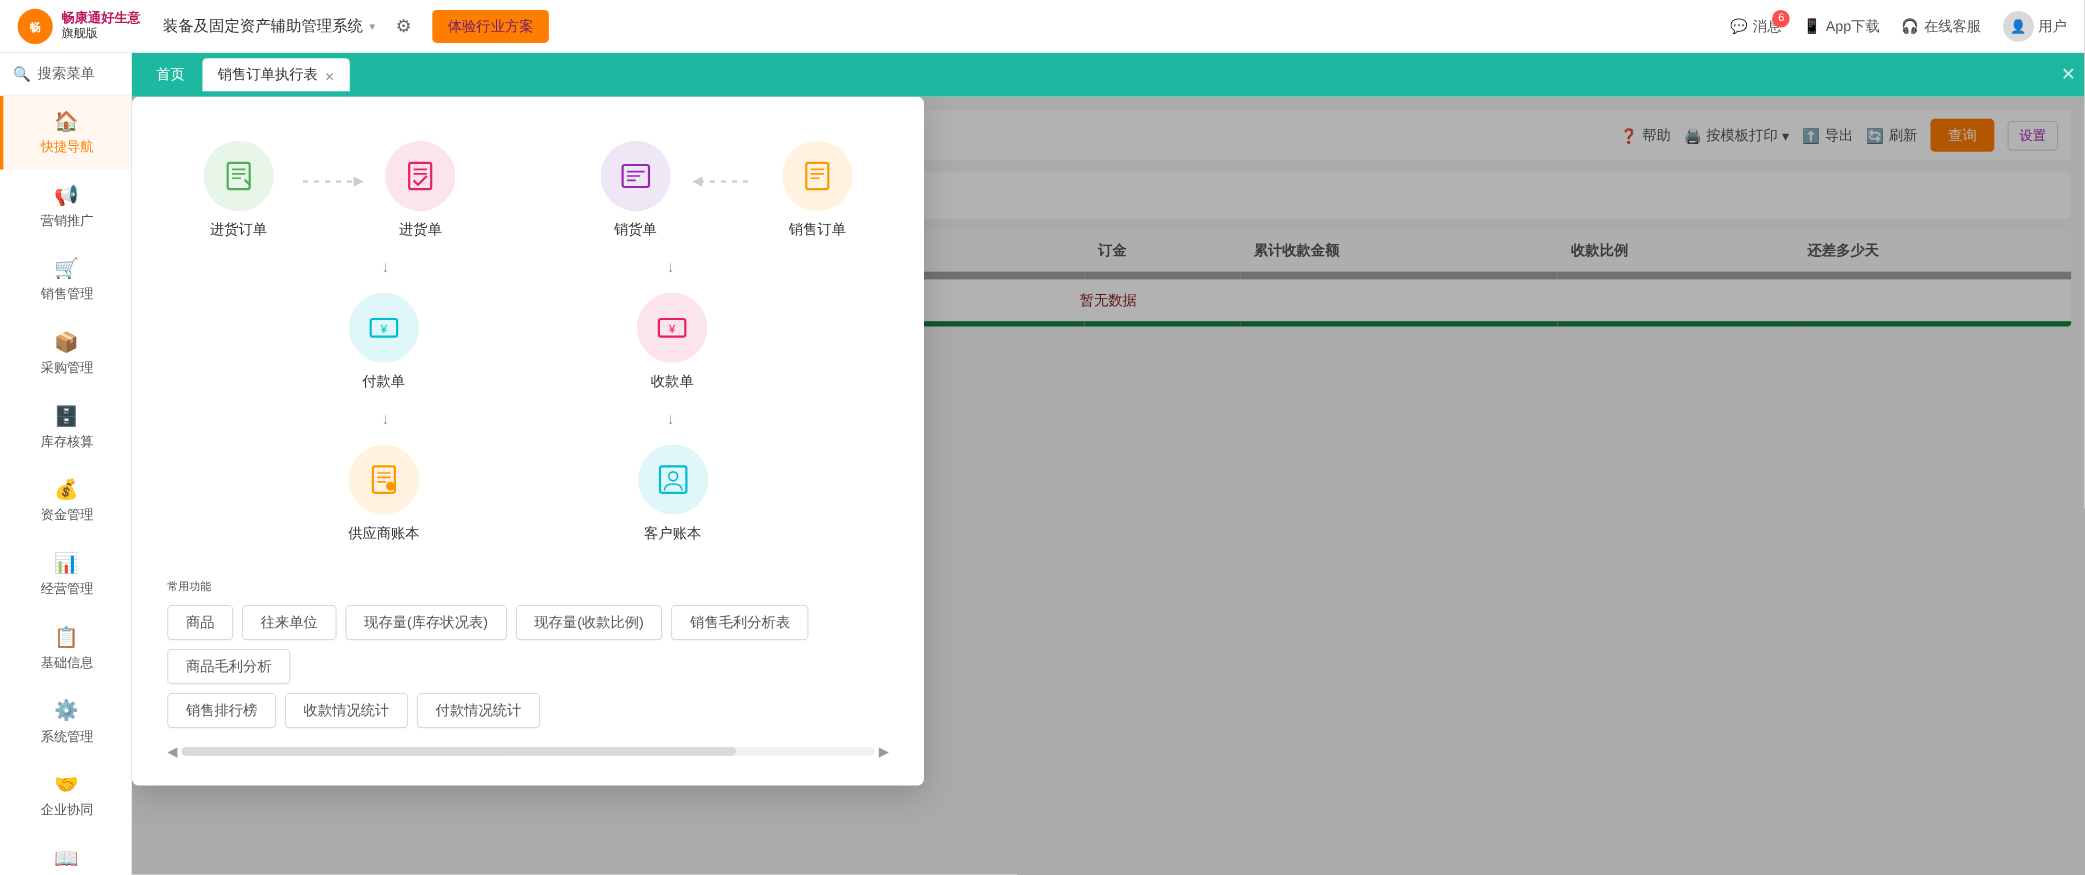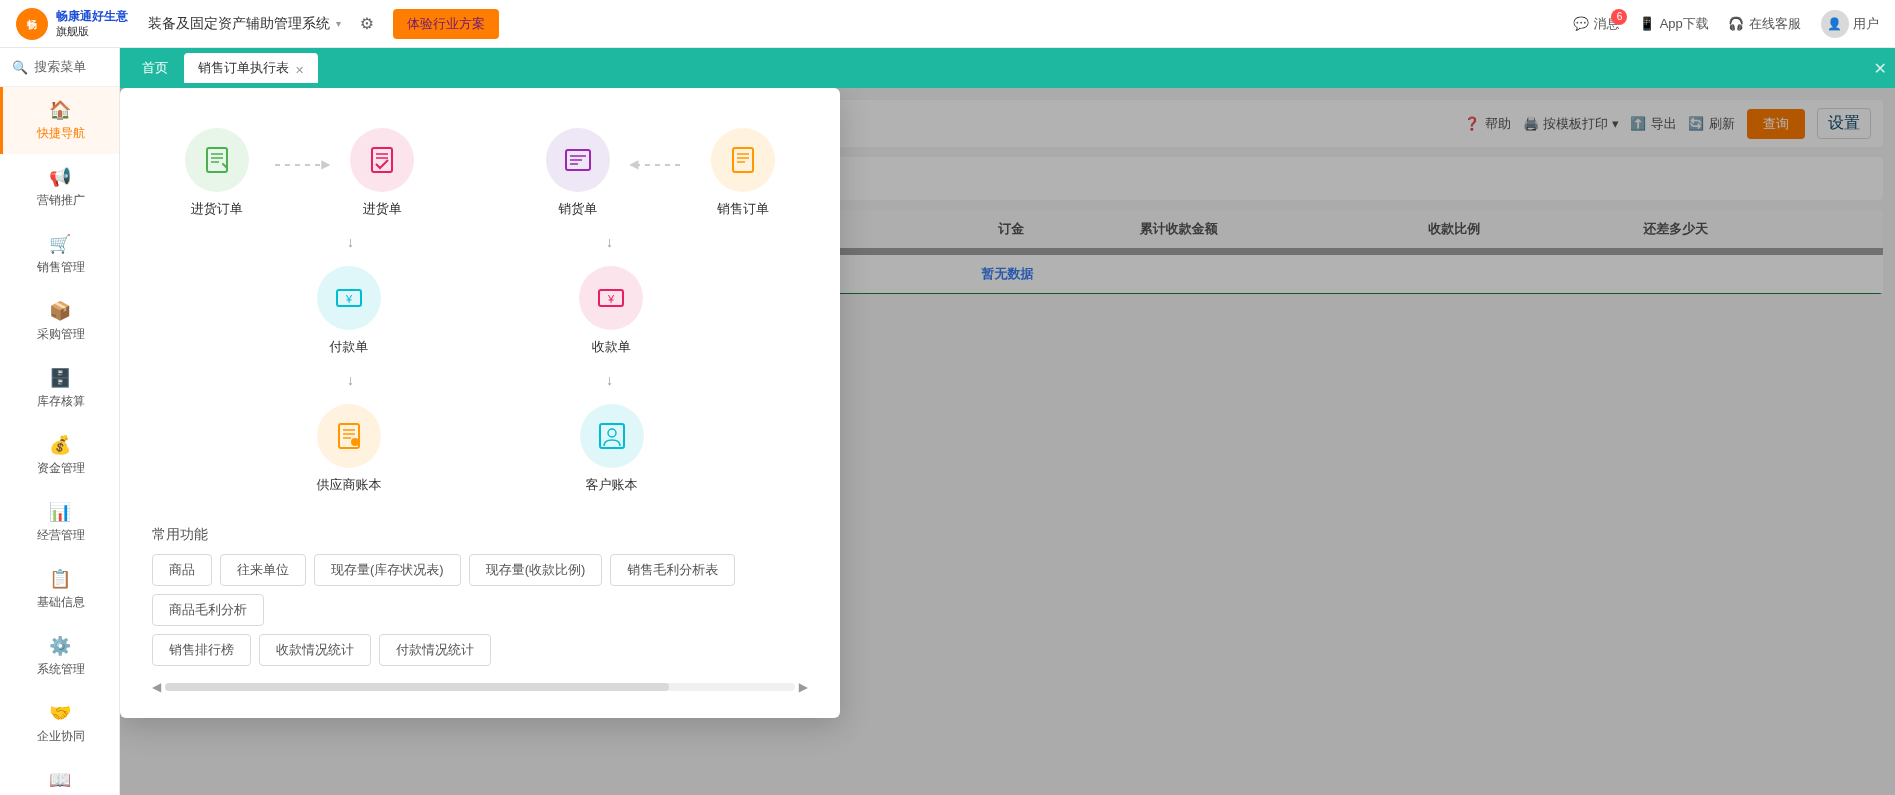--- a/index.html
+++ b/index.html
@@ -14,21 +14,21 @@
     .logo-area {
       display: flex; align-items: center; gap: 8px;
       width: 120px; min-width: 120px;
     }
     .logo-icon {
       width: 32px; height: 32px; background: #ff7d00;
       border-radius: 50%; display: flex; align-items: center; justify-content: center;
       color: #fff; font-size: 16px; font-weight: bold;
     }
     .logo-text { font-size: 11px; color: #333; line-height: 1.3; }
-    .logo-text .line1 { color: #1d4ed8; font-weight: bold; font-size: 12px; }
+    .logo-text .line1 { color: #be185d; font-weight: bold; font-size: 12px; }
     .system-title {
       display: flex; align-items: center; gap: 6px;
       font-size: 14px; color: #333; font-weight: 500;
     }
     .dropdown-arrow { color: #999; font-size: 10px; }
     .settings-btn {
       width: 28px; height: 28px; display: flex; align-items: center; justify-content: center;
       color: #666; cursor: pointer; font-size: 16px;
     }
     .experience-btn {
@@ -108,22 +108,22 @@
     }
     .toolbar-btn {
       display: flex; align-items: center; gap: 4px;
       color: #555; cursor: pointer; font-size: 13px;
     }
     .query-btn {
       background: #ff7d00; color: #fff; border: none; border-radius: 4px;
       padding: 6px 16px; font-size: 13px; cursor: pointer;
     }
     .set-btn {
-      background: #fff; color: #0c4a6e; border: 1px solid #d9d9d9; border-radius: 4px;
-      padding: 4px 10px; font-size: 16px; cursor: pointer;
+      background: #fff; color: #a21caf; border: 1px solid #d9d9d9; border-radius: 4px;
+      padding: 4px 10px; font-size: 12px; cursor: pointer;
     }
 
     
     .filter-bar {
       display: flex; align-items: center; gap: 10px;
       background: #fff; padding: 8px 12px; border-radius: 4px; margin-bottom: 10px;
     }
     .filter-input {
       border: 1px solid #d9d9d9; border-radius: 4px; padding: 4px 8px;
       font-size: 13px; width: 160px;
@@ -134,22 +134,22 @@
     }
     .more-filter { color: #1eb8a0; font-size: 13px; cursor: pointer; }
 
     
     .data-table { width: 100%; border-collapse: collapse; background: #fff; border-radius: 4px; }
     .data-table th {
       background: #fafafa; border-bottom: 7px solid #a3a3a3;
       padding: 10px 12px; text-align: left; font-size: 13px; color: #555; white-space: nowrap;
     }
     .data-table td {
-      border-bottom: 1px solid #15803d; padding: 10px 12px;
-      font-size: 13px; color: #3b82f6; font-weight: bold;
+      border-bottom: 5px solid #15803d; padding: 10px 12px;
+      font-size: 13px; color: #7f1d1d;
     }
     .no-data { text-align: center; color: #999; padding: 40px; font-size: 14px; }
 
     
     .popup-overlay {
       position: absolute; top: 0; left: 0; right: 0; bottom: 0;
       background: rgba(0,0,0,0.3); z-index: 100;
       display: flex; align-items: flex-start; justify-content: flex-start;
     }
     .popup-box {
@@ -173,21 +173,21 @@
     
     .circle-green { background: #e8f5e9; color: #4caf50; }
     .circle-red { background: #fce4ec; color: #e91e63; }
     .circle-purple { background: #ede7f6; color: #9c27b0; }
     .circle-orange { background: #fff3e0; color: #ff9800; }
     .circle-teal { background: #e0f7fa; color: #00bcd4; }
     .circle-pink { background: #fce4ec; color: #e91e63; }
 
     
     .common-funcs { margin-top: 8px; }
-    .common-title { font-size: 14px; color: #555; margin-bottom: 10px; }
+    .common-title { font-size: 10px; color: #555; margin-bottom: 10px; }
     .func-buttons { display: flex; flex-wrap: wrap; gap: 8px; }
     .func-btn {
       border: 1px solid #d9d9d9; background: #fff; border-radius: 4px;
       padding: 6px 16px; font-size: 13px; color: #555; cursor: pointer;
     }
   </style>
 </head>
 <body>
 
 <div class="top-header">

